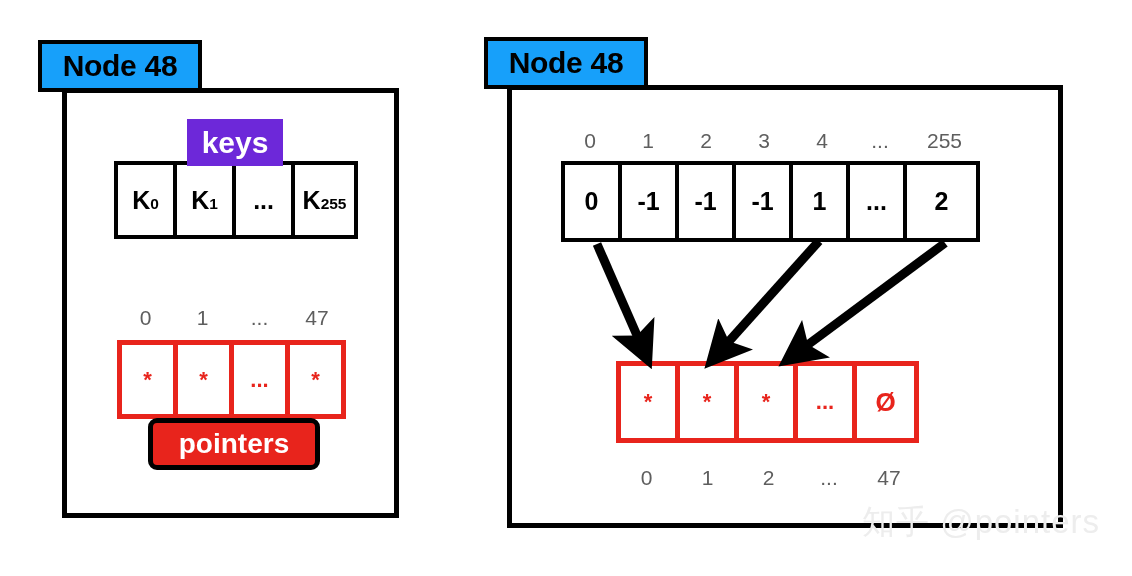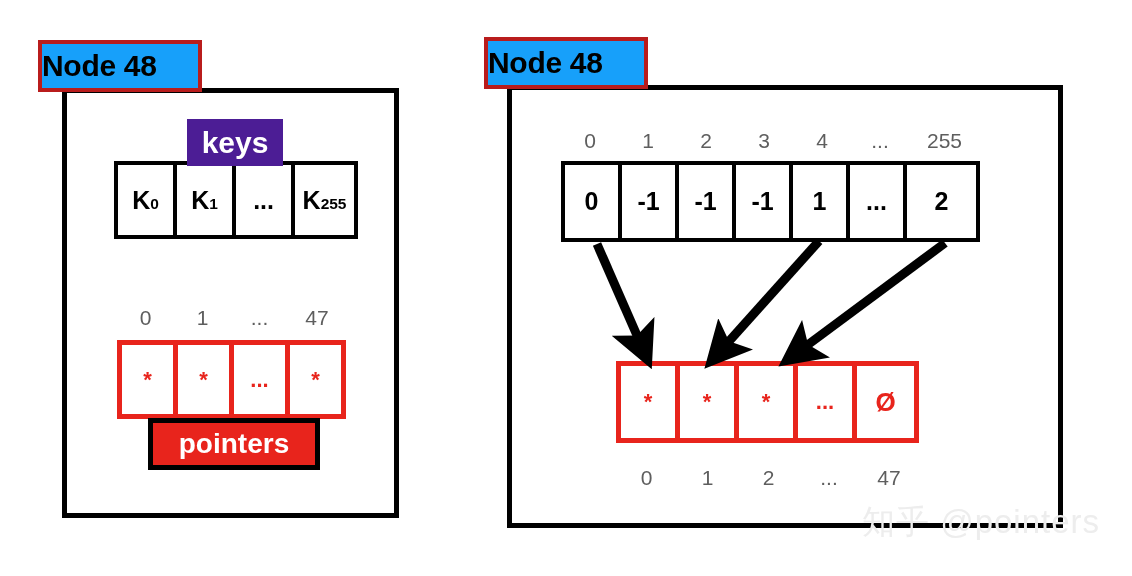--- a/index.html
+++ b/index.html
@@ -24,28 +24,28 @@
     box-sizing: border-box;
     border: 5px solid #000000;
     background: transparent;
   }
 
   
   .node-chip {
     position: absolute;
     box-sizing: border-box;
     background: #17A0FA;
-    border: 4px solid #b91c1c;
+    border: 4px solid #000000;
     color: #000000;
     font-size: 30px;
     font-weight: bold;
     letter-spacing: -0.3px;
     display: flex;
     align-items: center;
-    justify-content: flex-start;
+    justify-content: center;
     z-index: 6;
   }
 
   
   .array-row {
     position: absolute;
     box-sizing: border-box;
     display: flex;
     z-index: 3;
   }
@@ -97,21 +97,21 @@
     box-sizing: border-box;
     display: flex;
     align-items: center;
     justify-content: center;
     color: #ffffff;
     font-weight: bold;
     z-index: 8;
     white-space: nowrap;
   }
   .tag.keys {
-    background: #4c1d95;
+    background: #6d28d9;
     font-size: 30px;
   }
   .tag.pointers {
     background: #E8241C;
     border: 5px solid #000000;
     font-size: 28px;
   }
 
   
   .arrows {
@@ -175,21 +175,21 @@
     <span style="width:58px;">47</span>
   </div>
 
   <div class="array-row red" style="left:117px; top:340px; width:229px; height:79px;">
     <div class="cell ptr" style="width:56px;">*</div>
     <div class="cell ptr" style="width:56px;">*</div>
     <div class="cell ptr" style="width:56px;">...</div>
     <div class="cell ptr" style="width:51px;">*</div>
   </div>
 
-  <div class="tag pointers" style="left:148px; top:418px; width:172px; height:52px;">
+  <div class="tag pointers" style="left:148px; top:418px; width:172px; height:52px;border-radius:9px;">
     <span>pointers</span>
   </div>
 
   <div class="node-frame" style="left:507px; top:85px; width:556px; height:443px;"></div>
 
   <div class="node-chip" style="left:484px; top:37px; width:164px; height:52px;">
     <span>Node 48</span>
   </div>
 
   <div class="index-strip" style="left:561px; top:128px; width:419px; height:26px;">

